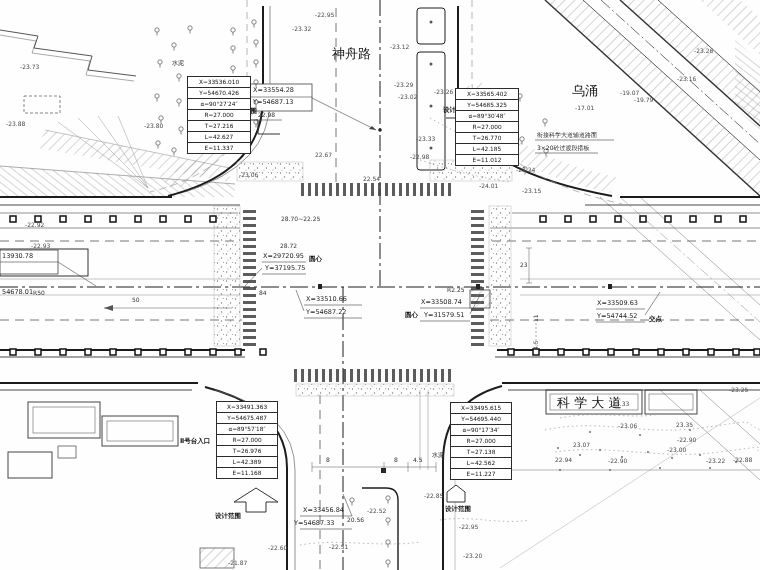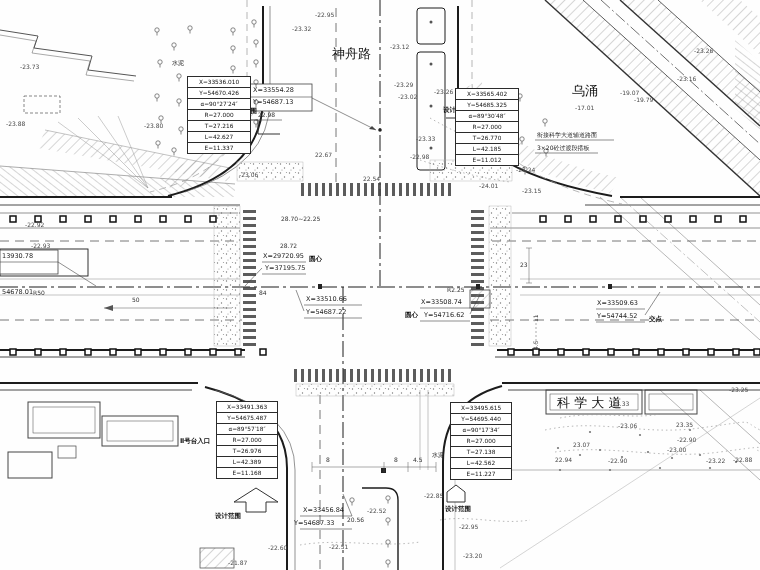--- a/index.html
+++ b/index.html
@@ -400,21 +400,21 @@
       <span class="lbl nt" style="left: 172px; top: 60px;">水泥</span>
       <span class="lbl nt" style="left: 432px; top: 452px;">水泥</span>
       <span class="lbl co" style="left: 253px; top: 87px;">X=33554.28</span>
       <span class="lbl co" style="left: 253px; top: 99px;">Y=54687.13</span>
       <span class="lbl dm" style="left: 258px; top: 112px;">22.98</span>
       <span class="lbl co" style="left: 263px; top: 253px;">X=29720.95</span>
       <span class="lbl co" style="left: 265px; top: 265px;">Y=37195.75</span>
       <span class="lbl co" style="left: 306px; top: 296px;">X=33510.66</span>
       <span class="lbl co" style="left: 306px; top: 309px;">Y=54687.22</span>
       <span class="lbl co" style="left: 421px; top: 299px; text-align: right;">X=33508.74</span>
-      <span class="lbl co" style="left: 424px; top: 312px;">Y=54716.62</span>
+      <span class="lbl co" style="left: 424px; top: 312px;">Y=31579.51</span>
       <span class="lbl co" style="left: 597px; top: 300px;">X=33509.63</span>
       <span class="lbl co" style="left: 597px; top: 313px;">Y=54744.52</span>
       <span class="lbl co" style="left: 303px; top: 507px;">X=33456.84</span>
       <span class="lbl co" style="left: 294px; top: 520px;">Y=54687.33</span>
       <span class="lbl co" style="left: 2px; top: 253px;">13930.78</span>
       <span class="lbl co" style="left: 2px; top: 265px; margin-top: 24px;">54678.01</span>
       <span class="lbl dm" style="left: 33px; top: 290px;">R50</span>
       <span class="lbl dm" style="left: 132px; top: 297px;">50</span>
       <span class="lbl dm" style="left: 259px; top: 290px;">84</span>
       <span class="lbl dm" style="left: 447px; top: 287px;">R2.25</span>

